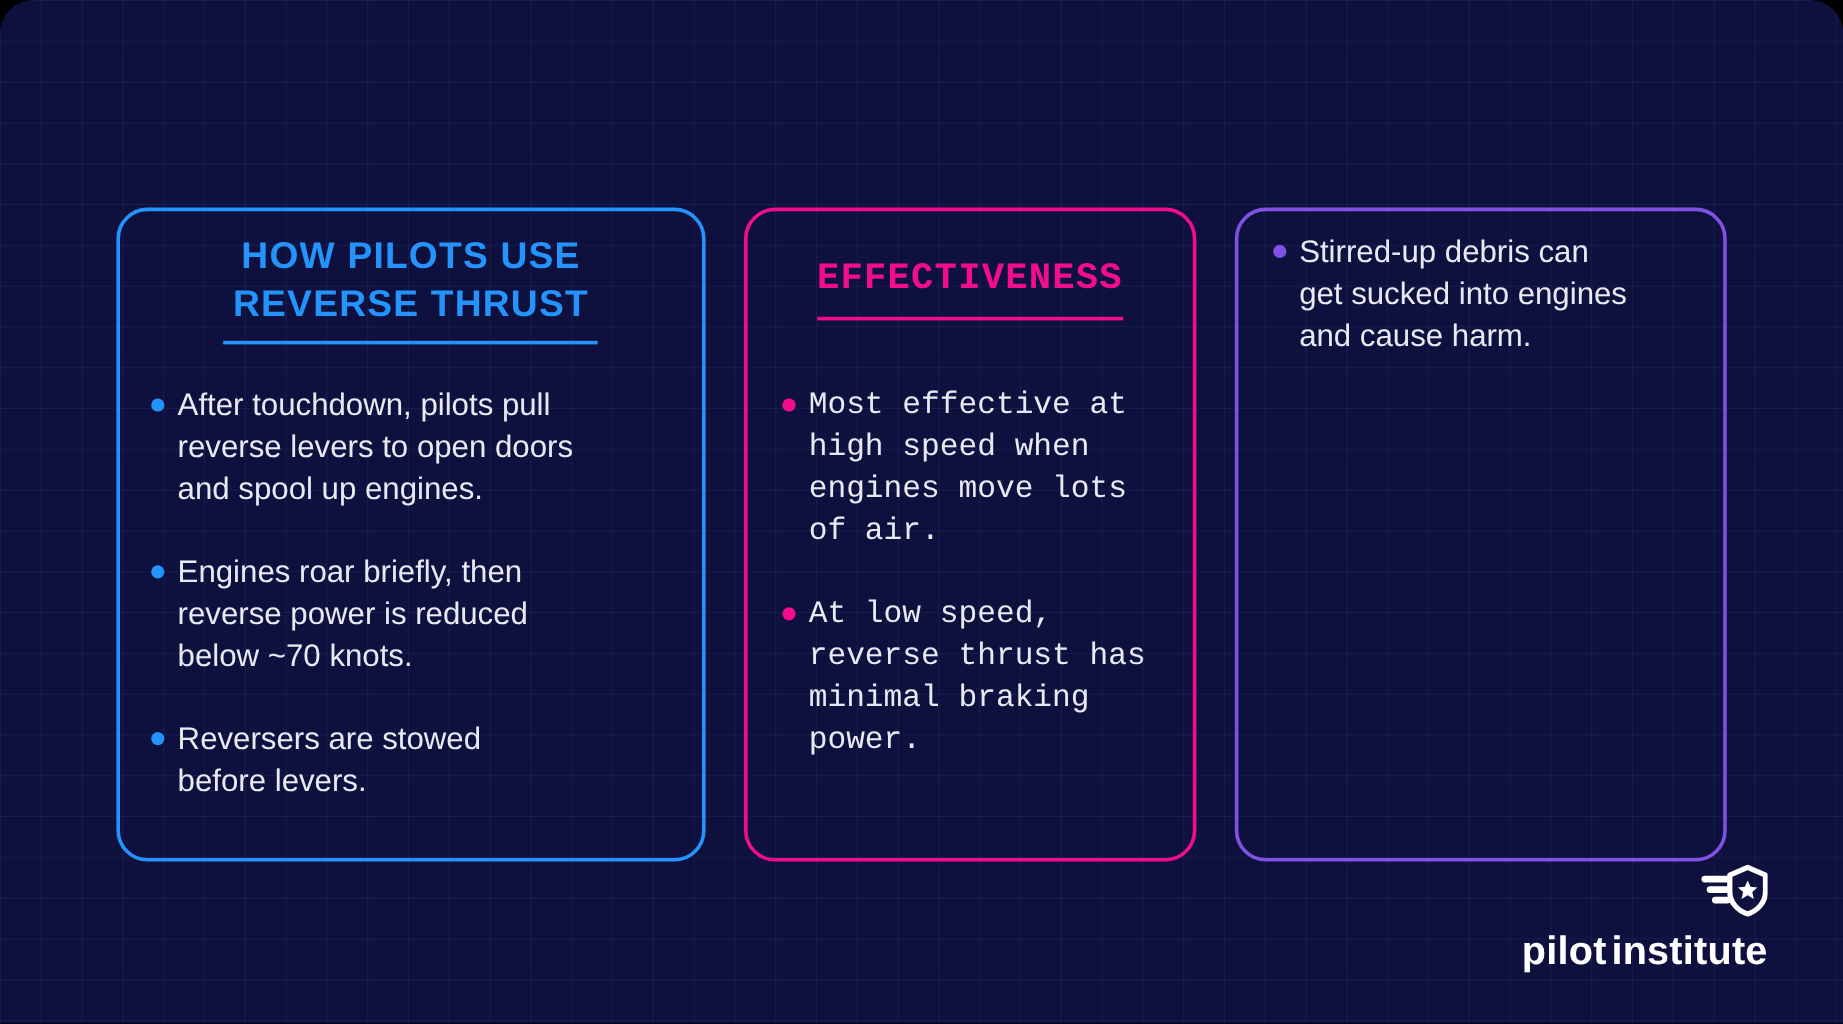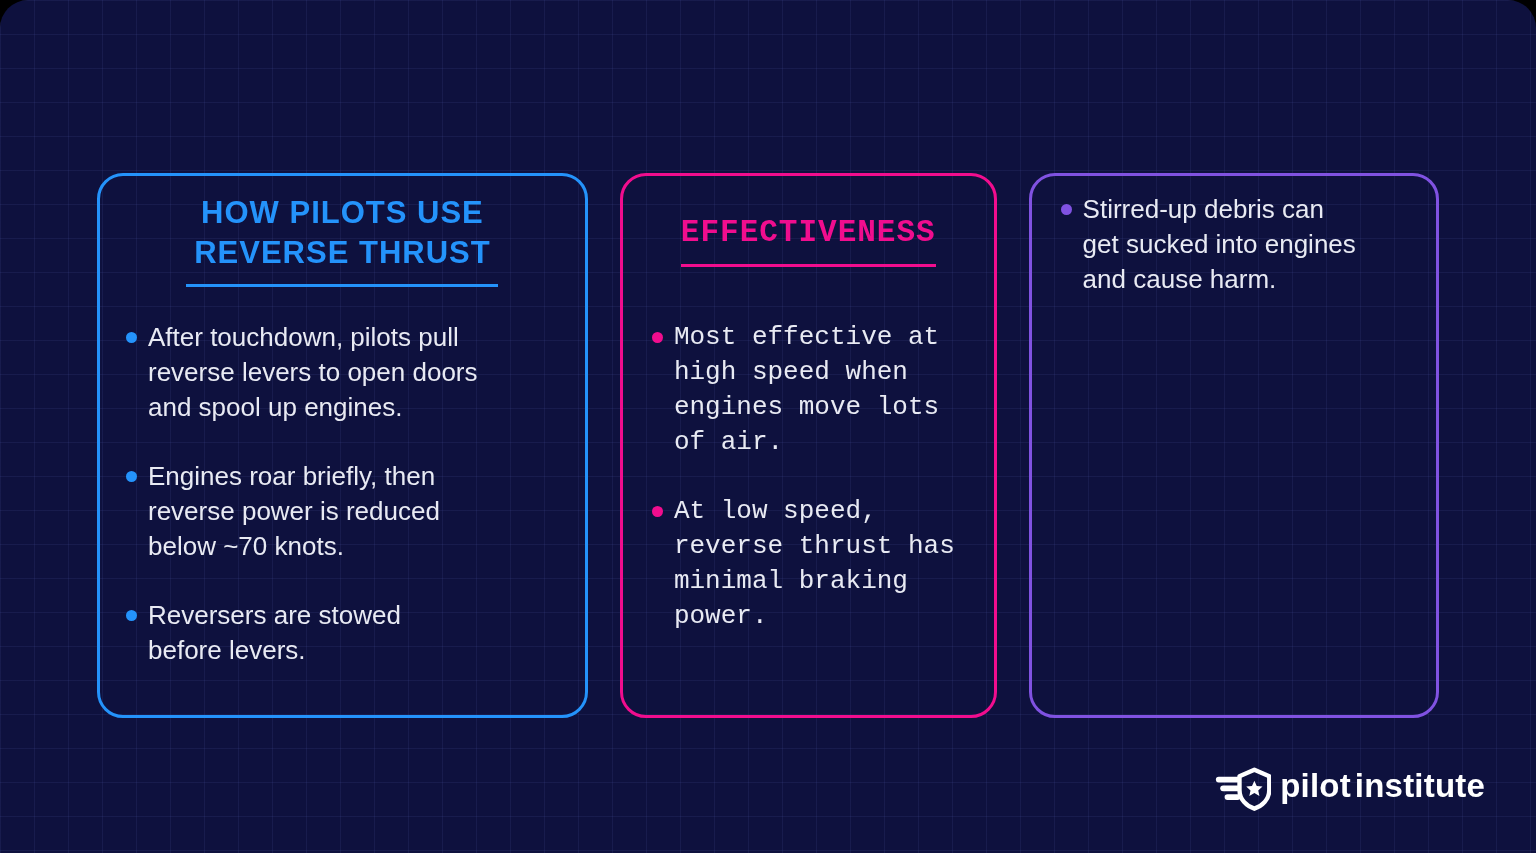--- a/index.html
+++ b/index.html
@@ -98,25 +98,26 @@
     font-size: 26px;
     line-height: 35px;
     color: #E8EAF3;
   }
   .card--1 .bullet-text { max-width: 332px; }
   .card--2 .bullet-text { max-width: 300px; }
   .card--3 .bullet-text { max-width: 284px; }
 
   .logo {
     position: absolute;
-    right: 51px;
+    right: 63px;
     bottom: 42px;
     display: flex;
-    align-items: flex-start;
+    align-items: flex-end;
     gap: 9px;
+    flex-direction: column;
   }
   .logo-icon svg { display: block; }
   .logo-wordmark {
     font-size: 33px;
     font-weight: 700;
     letter-spacing: 0.2px;
     color: #FFFFFF;
   }
   .logo-wordmark .part2 { margin-left: 4px; }
 </style>

